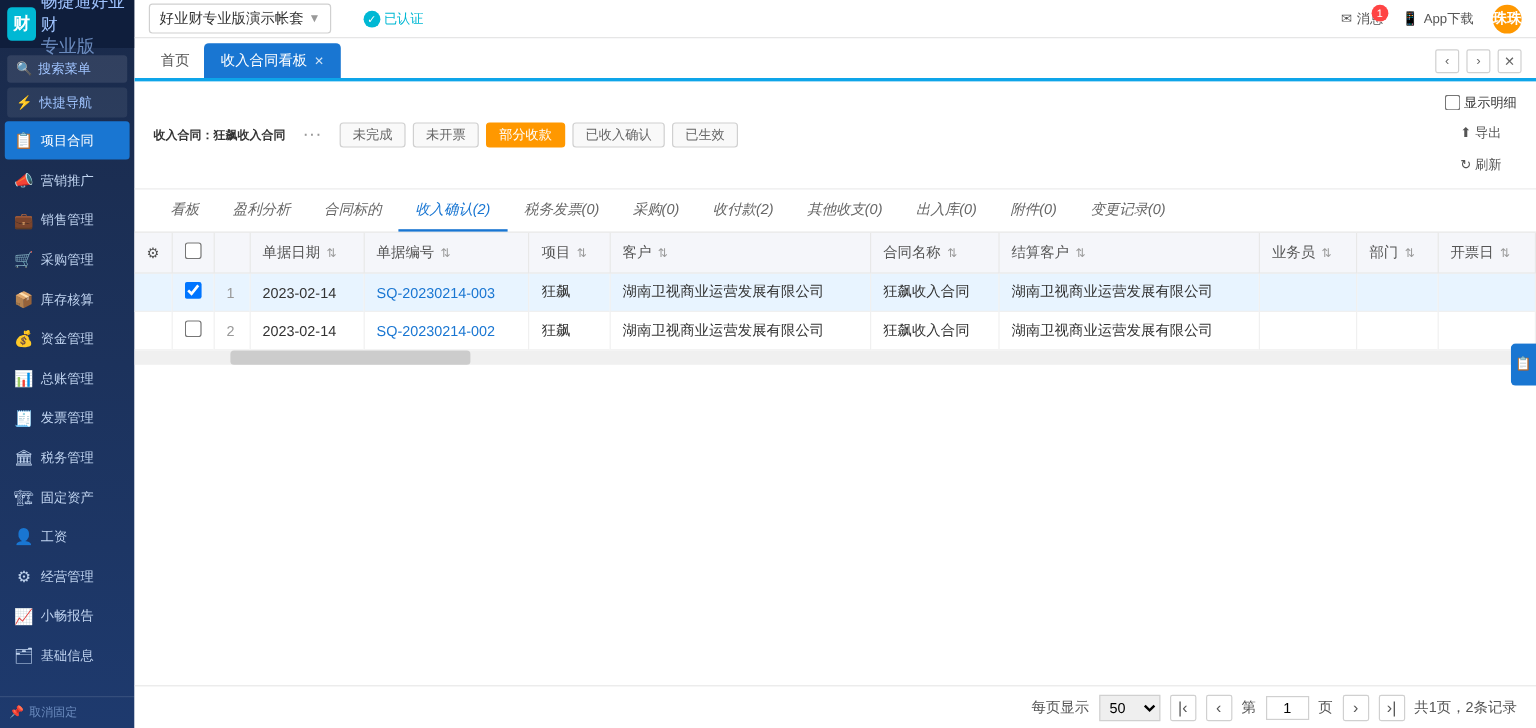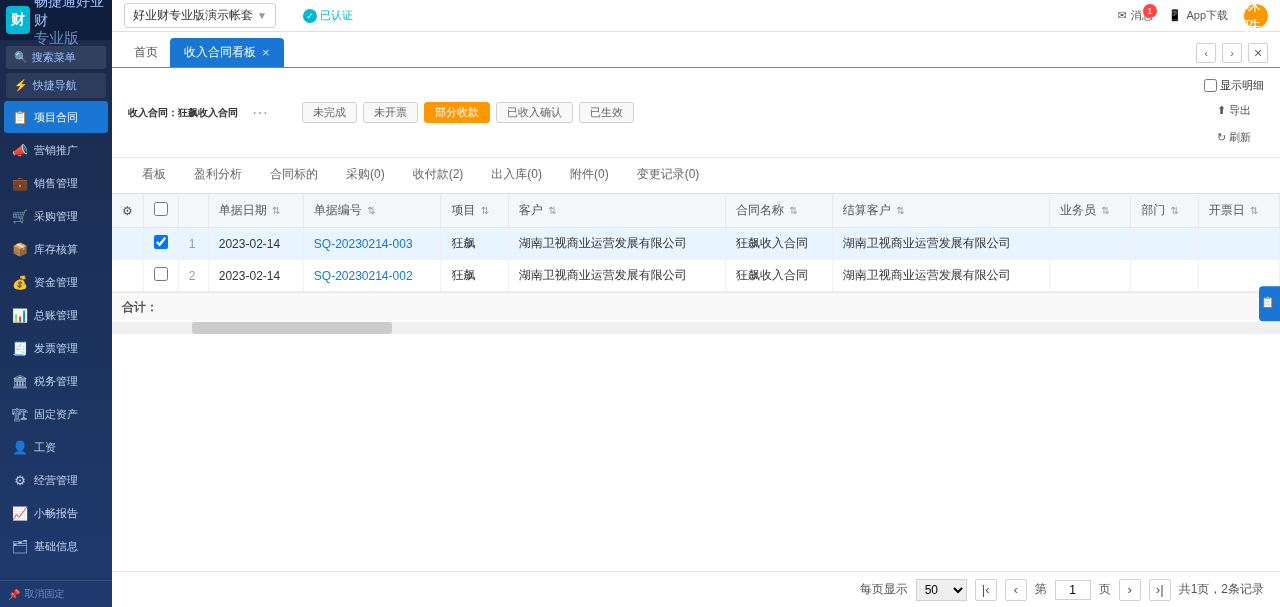--- a/index.html
+++ b/index.html
@@ -26,41 +26,41 @@
 
     
     .top-header { height: 32px; background: #fff; border-bottom: 1px solid #e0e0e0; display: flex; align-items: center; padding: 0 12px; gap: 19px; }
     .company-selector { display: flex; align-items: center; gap: 4px; font-size: 12px; color: #333; border: 1px solid #d0d0d0; padding: 3px 8px; border-radius: 3px; cursor: pointer; }
     .company-selector .chevron { font-size: 10px; color: #999; }
     .certified-badge { display: flex; align-items: center; gap: 3px; color: #00b8d4; font-size: 11px; margin-left: 8px; }
     .certified-badge::before { content: '✓'; background: #00b8d4; color: #fff; border-radius: 50%; width: 14px; height: 14px; display: flex; align-items: center; justify-content: center; font-size: 9px; }
     .top-right { margin-left: auto; display: flex; align-items: center; gap: 16px; }
     .top-icon-btn { display: flex; align-items: center; gap: 4px; cursor: pointer; font-size: 11px; color: #555; position: relative; }
     .badge { background: #f44; color: #fff; border-radius: 50%; width: 14px; height: 14px; font-size: 9px; display: flex; align-items: center; justify-content: center; position: absolute; top: -4px; right: -4px; }
-    .avatar { width: 24px; height: 24px; background: #ff9800; border-radius: 50%; display: flex; align-items: center; justify-content: center; color: #fff; font-size: 17px; }
-
-    
-    .tab-bar { height: 36px; background: #fff; border-bottom: 1px solid #0ea5e9; display: flex; align-items: flex-end; padding: 0 12px; gap: 2px; }
+    .avatar { width: 24px; height: 24px; background: #ff9800; border-radius: 50%; display: flex; align-items: center; justify-content: center; color: #fff; font-size: 12px; font-weight: bold; }
+
+    
+    .tab-bar { height: 36px; background: #fff; border-bottom: 3px solid #0ea5e9; display: flex; align-items: flex-end; padding: 0 12px; gap: 2px; }
     .home-tab { padding: 6px 10px; font-size: 12px; color: #555; cursor: pointer; }
     .page-tab { padding: 6px 14px; font-size: 12px; background: #1976d2; color: #fff; border-radius: 4px 4px 0 0; cursor: pointer; display: flex; align-items: center; gap: 6px; }
     .page-tab .close { font-size: 13px; color: rgba(255,255,255,0.8); cursor: pointer; }
     .nav-arrows { margin-left: auto; display: flex; align-items: center; gap: 6px; padding-bottom: 4px; }
     .nav-arrows button { background: none; border: 1px solid #d0d0d0; cursor: pointer; width: 20px; height: 20px; border-radius: 2px; font-size: 11px; color: #666; }
     .content-header { background: #fff; padding: 10px 16px; display: flex; align-items: center; gap: 10px; border-bottom: 1px solid #e8e8e8; }
     .content-title { font-size: 10px; font-weight: bold; color: #333; }
     .dots-btn { background: none; border: none; cursor: pointer; color: #999; font-size: 16px; padding: 0 4px; }
-    .status-btns { display: flex; gap: 6px; margin-left: 20px; }
+    .status-btns { display: flex; gap: 6px; margin-left: 1px; }
     .status-btn { padding: 2px 10px; border: 1px solid #d0d0d0; border-radius: 3px; font-size: 11px; cursor: pointer; background: #f9f9f9; color: #666; }
     .status-btn.active { background: #ff9800; color: #fff; border-color: #ff9800; font-family: Liberation Serif, serif; }
     .header-right { margin-left: auto; display: flex; align-items: center; gap: 8px; flex-direction: column; }
     .header-right-btn { display: flex; align-items: center; gap: 3px; font-size: 11px; color: #555; cursor: pointer; padding: 2px 6px; border: none; background: none; }
 
     
     .inner-tabs { background: #fff; padding: 0 16px; border-bottom: 1px solid #e0e0e0; display: flex; gap: 0; }
-    .inner-tab { padding: 8px 14px; font-size: 12px; color: #666; cursor: pointer; border-bottom: 2px solid transparent; }
+    .inner-tab { padding: 8px 14px; font-size: 12px; color: #666; cursor: pointer; border-bottom: 2px solid transparent; font-style: italic; }
     .inner-tab.active { color: #1976d2; border-bottom: 2px solid #1976d2; }
 
     
     .table-area { flex: 1; overflow: auto; background: #fff; margin: 0; }
     table { width: 100%; border-collapse: collapse; font-size: 12px; }
     thead tr { background: #f5f6fa; }
     thead th { padding: 8px 10px; text-align: left; border-bottom: 1px solid #e8e8e8; border-right: 1px solid #e8e8e8; color: #555; font-weight: normal; white-space: nowrap; }
     thead th:first-child { width: 30px; text-align: center; }
     tbody tr { border-bottom: 1px solid #f0f0f0; }
     tbody tr.selected { background: #e8f4ff; }
@@ -230,22 +230,25 @@
         <span>↻</span>
         <span>刷新</span>
       </button>
     </div>
   </div>
 
   <div class="inner-tabs">
     <div class="inner-tab">看板</div>
     <div class="inner-tab">盈利分析</div>
     <div class="inner-tab">合同标的</div>
+    <div class="inner-tab active">收入确认(2)</div>
+    <div class="inner-tab">税务发票(0)</div>
     <div class="inner-tab">采购(0)</div>
     <div class="inner-tab">收付款(2)</div>
+    <div class="inner-tab">其他收支(0)</div>
     <div class="inner-tab">出入库(0)</div>
     <div class="inner-tab">附件(0)</div>
     <div class="inner-tab">变更记录(0)</div>
   </div>
 
   <div class="table-area">
     <table>
       <thead>
         <tr>
           <th style="width:30px;">
@@ -322,23 +325,20 @@
       <td>湖南卫视商业运营发展有限公司</td>
       <td>狂飙收入合同</td>
       <td>湖南卫视商业运营发展有限公司</td>
       <td></td>
       <td></td>
       <td></td>
     </tr>
         </tbody>
     </table>
 
-    <div class="table-footer">
-      <span class="footer-total">合计：</span>
-    </div>
 
     <div class="scrollbar-area">
       <div class="scroll-inner"></div>
     </div>
   </div>
 
   <div class="pagination">
     <span>每页显示</span>
     <select class="page-size-select">
       <option>50</option>

